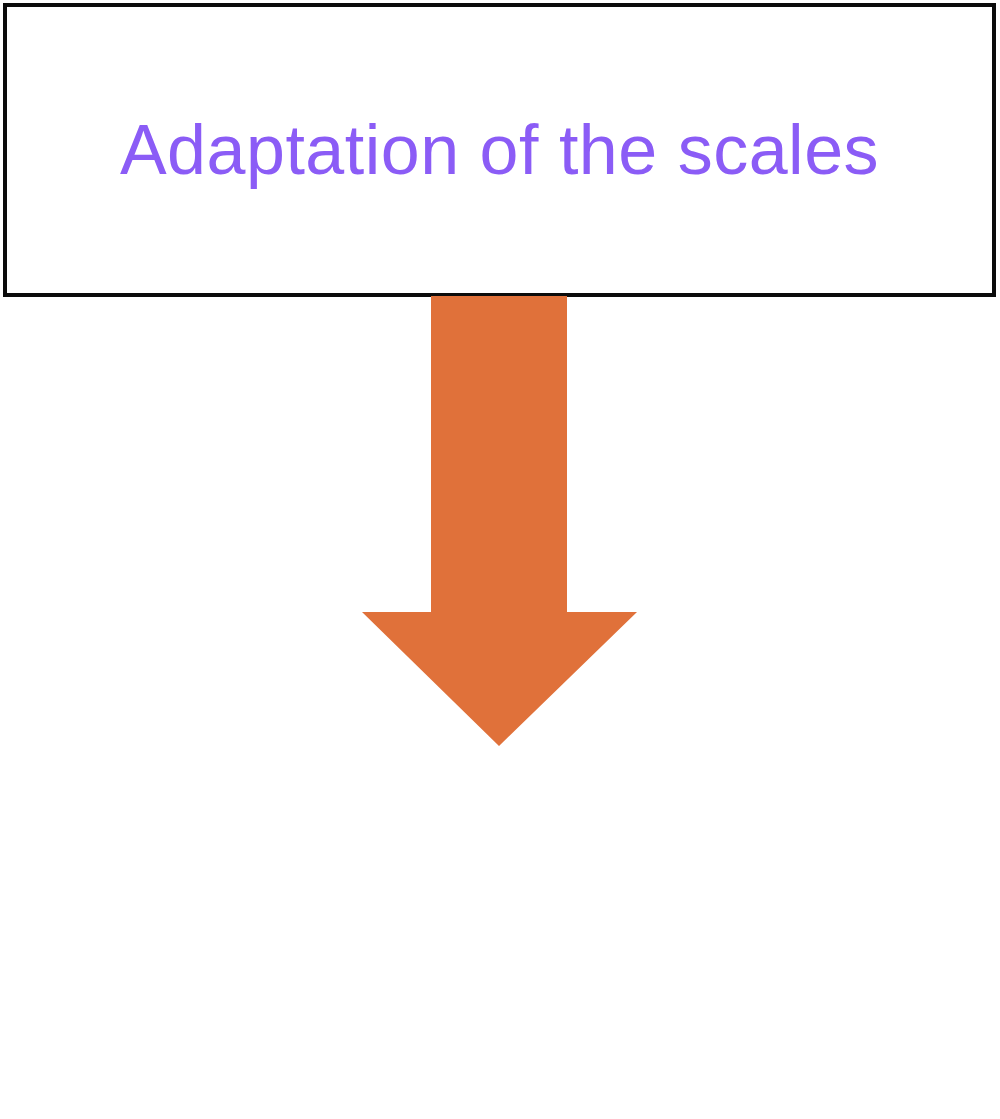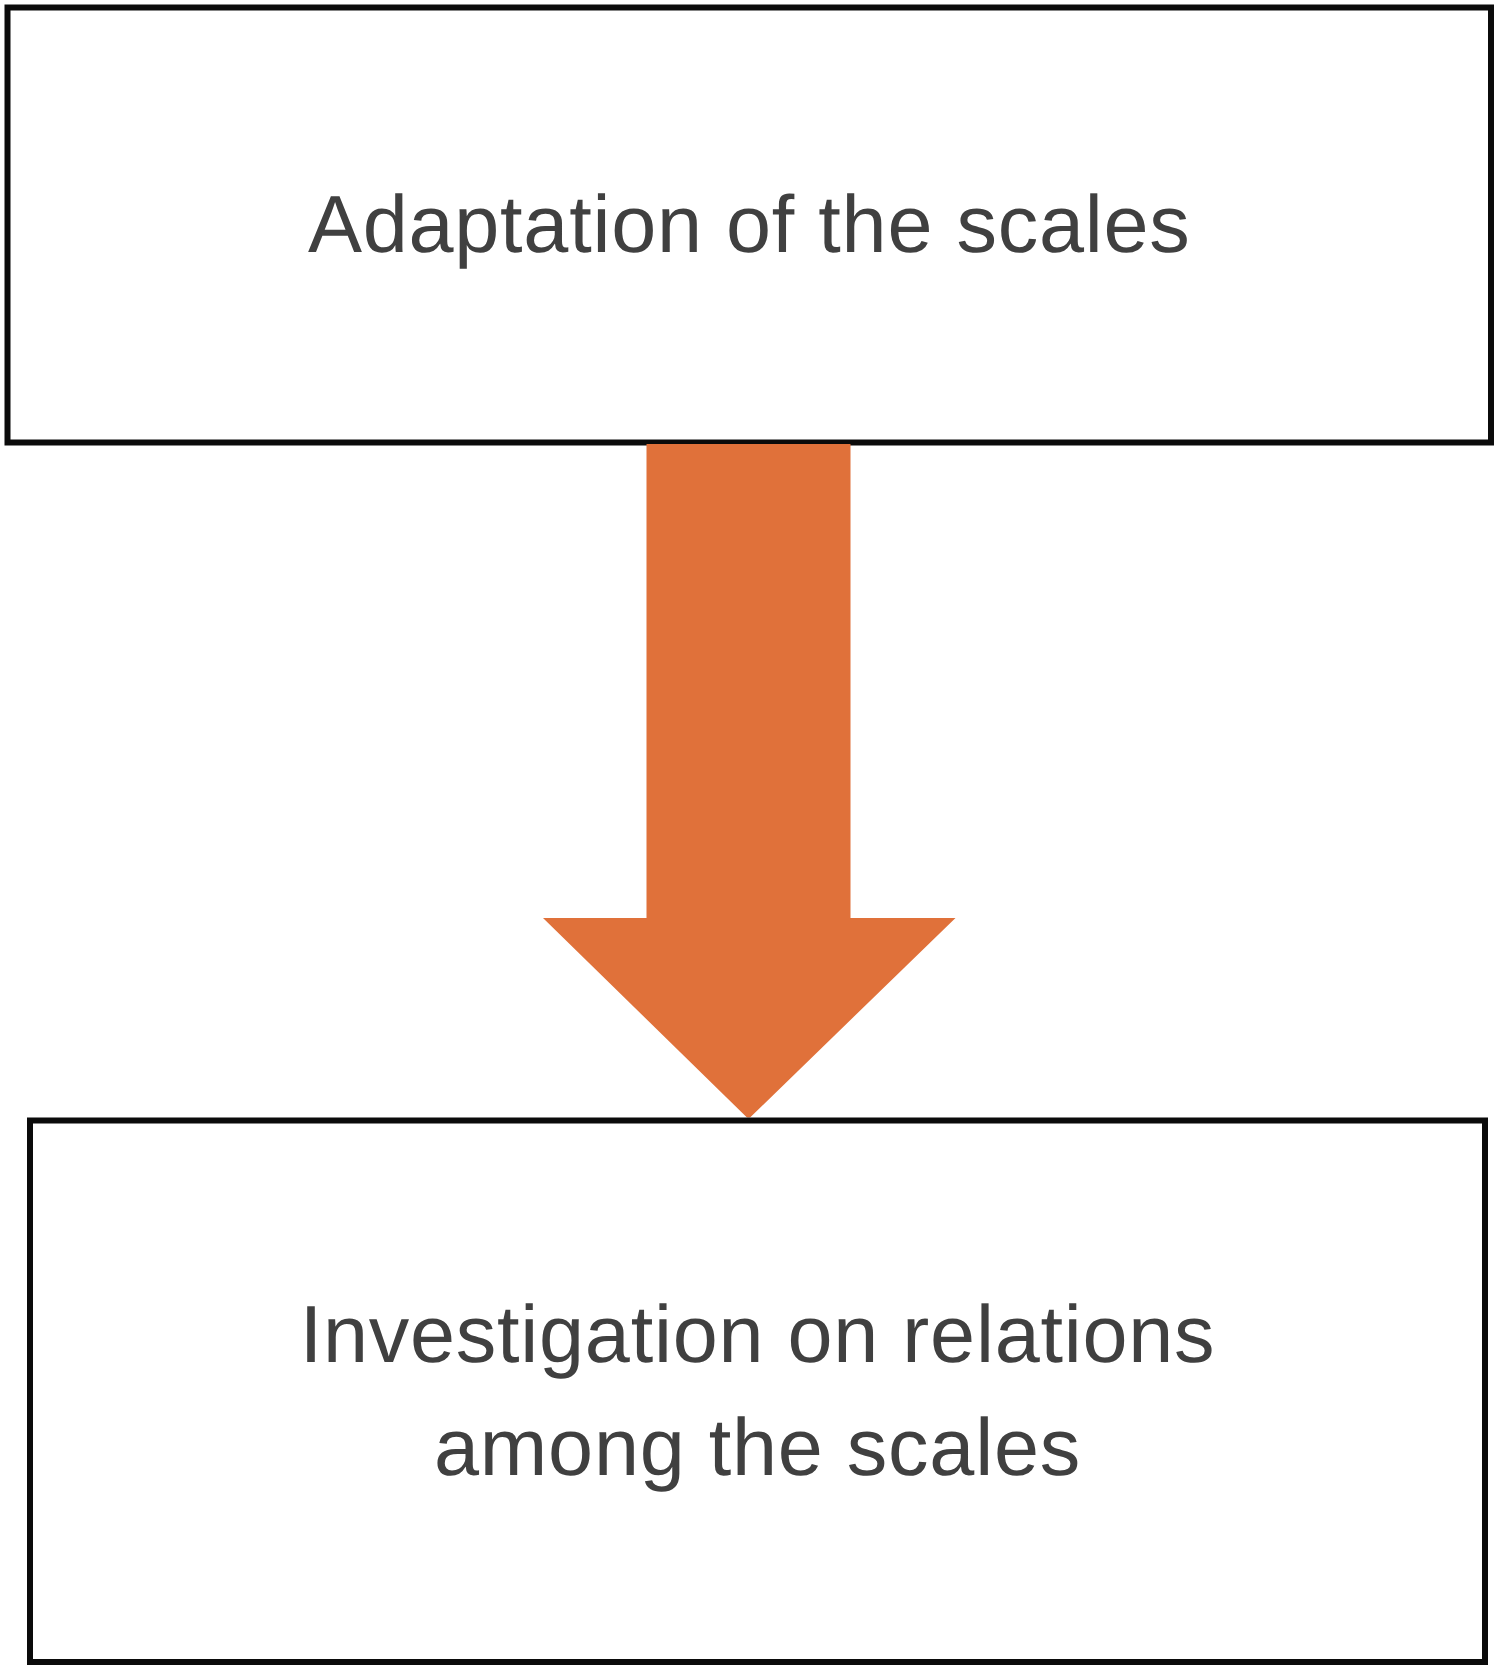--- a/index.html
+++ b/index.html
@@ -19,22 +19,22 @@
     position: absolute;
     box-sizing: border-box;
     border: 4px solid #0b0b0b;
     background: #ffffff;
     display: flex;
     align-items: center;
     justify-content: center;
     text-align: center;
   }
   .flow-box .box-label {
-    color: #404040;
-    font-size: 54px;
+    color: #8b5cf6;
+    font-size: 70px;
     line-height: 1.38;
     white-space: pre-line;
     letter-spacing: 0.5px;
   }
   .box-top {
     left: 3px;
     top: 3px;
     width: 993px;
     height: 294px;
   }
@@ -65,18 +65,14 @@
   <div class="flow-box box-top">
     <span class="box-label">Adaptation of the scales</span>
   </div>
 
   <div class="arrow-wrap">
     <svg viewBox="0 0 280 450" preserveAspectRatio="none" aria-hidden="true">
       <polygon points="71,0 207,0 207,316 277,316 139,450 2,316 71,316" fill="#E0713A"></polygon>
     </svg>
   </div>
 
-  <div class="flow-box box-bottom">
-    <span class="box-label">Investigation on relations
-among the scales</span>
-  </div>
 
 </div>
 
 </body></html>

